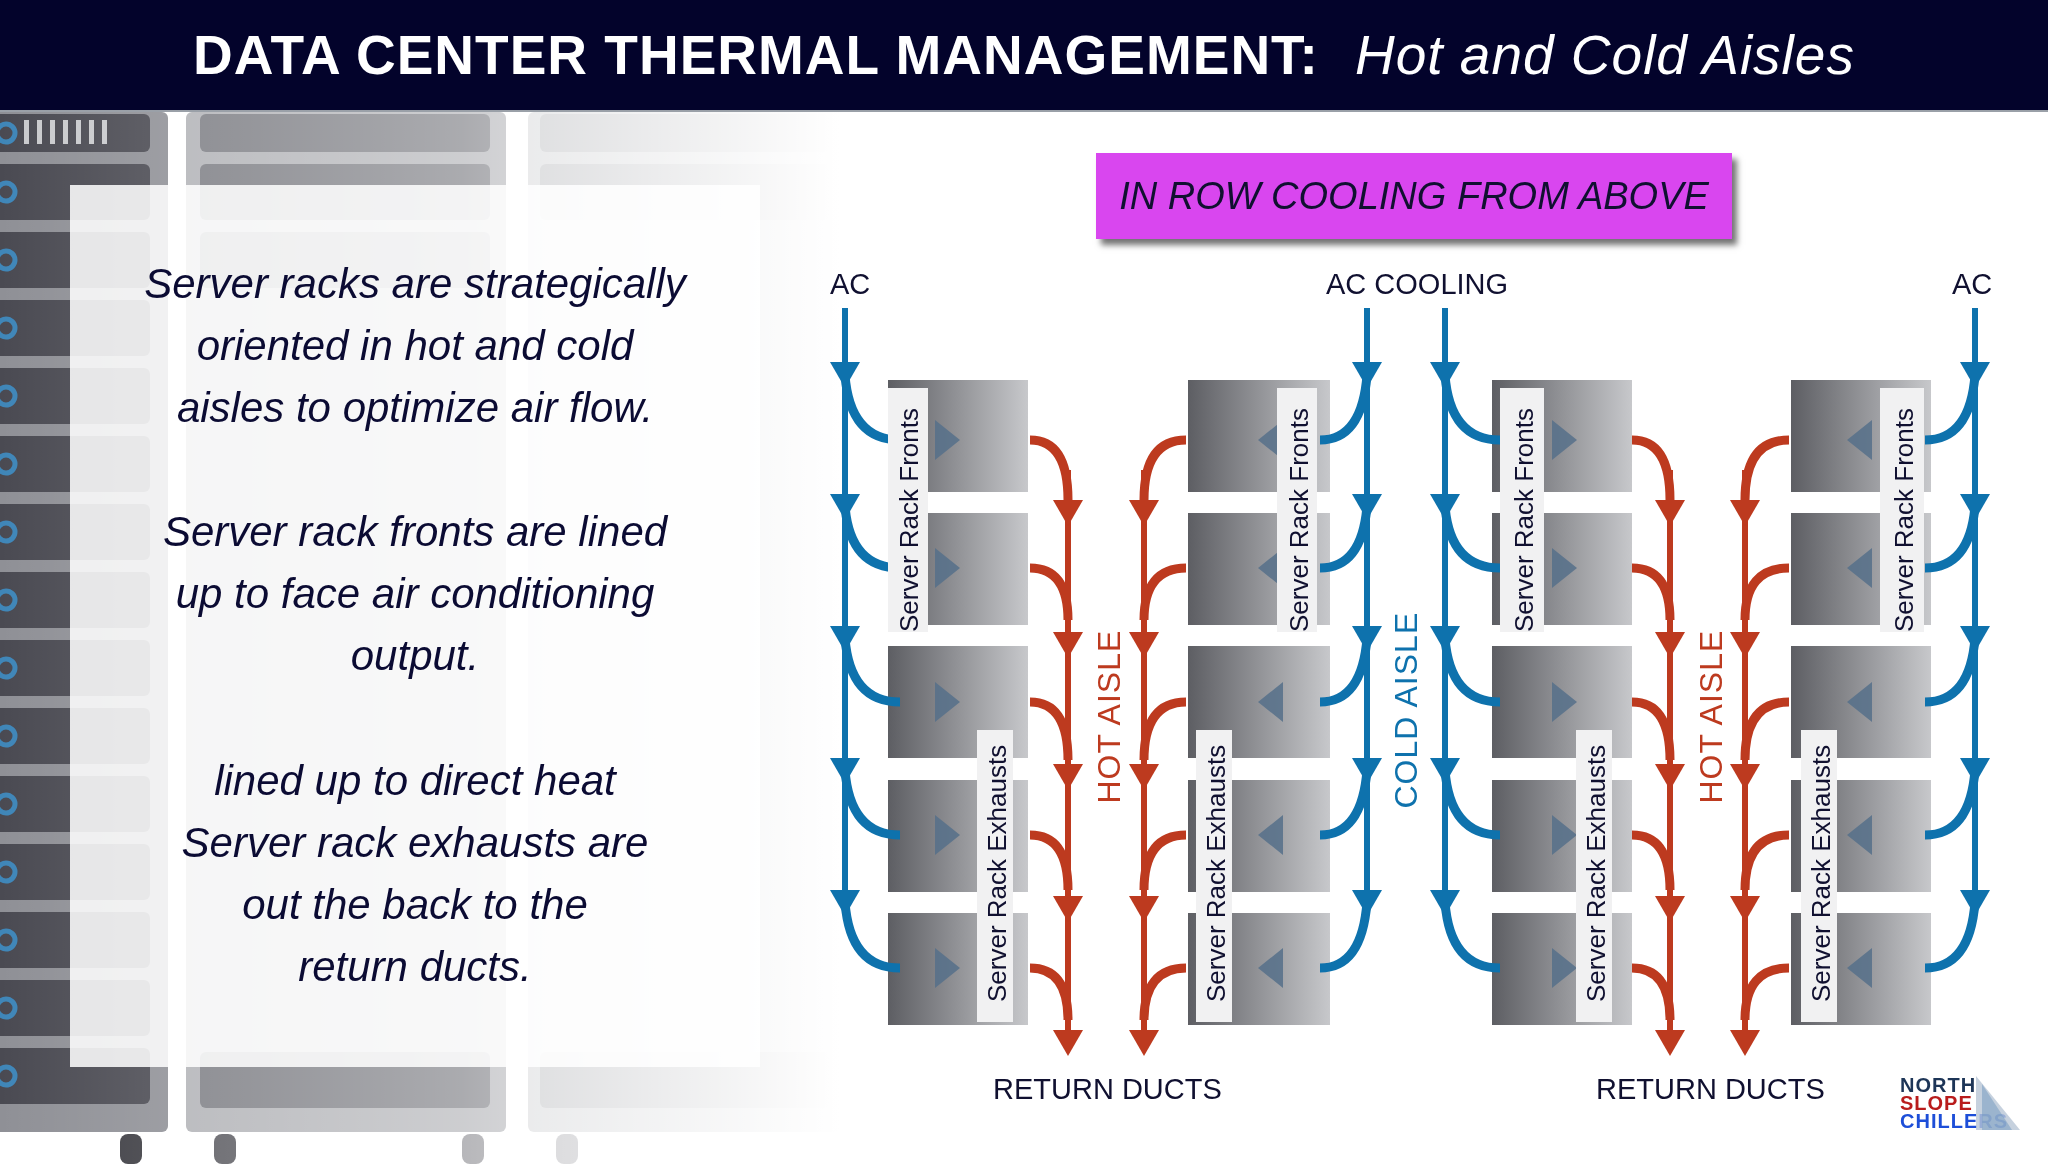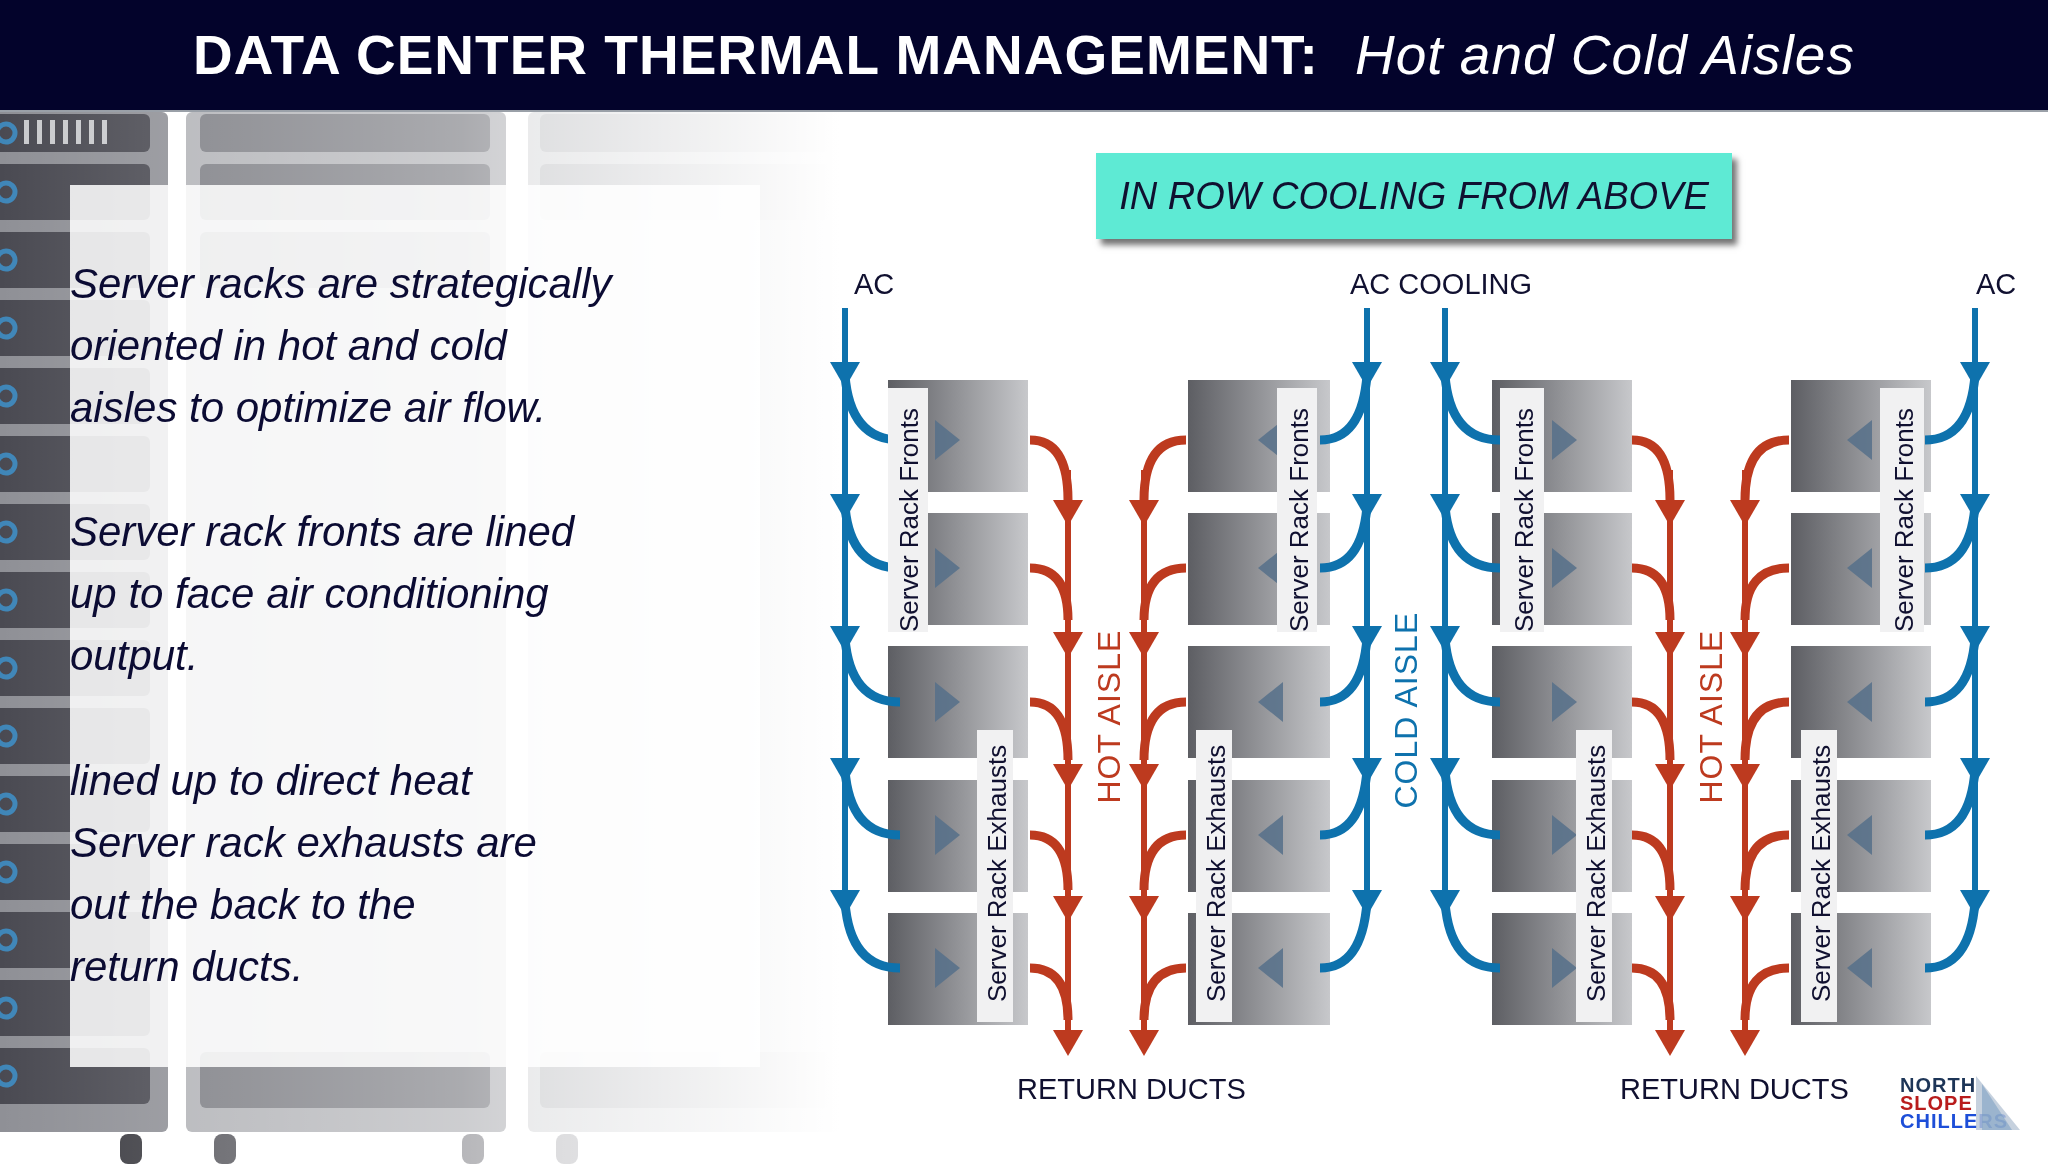--- a/index.html
+++ b/index.html
@@ -2,24 +2,24 @@
 <html><head>
 <meta charset="utf-8">
 <style>
   html,body{margin:0;padding:0;}
   body{width:2048px;height:1164px;position:relative;overflow:hidden;background:#ffffff;font-family:"Liberation Sans","DejaVu Sans",sans-serif;}
   .header{position:absolute;left:0;top:0;width:2048px;height:112px;background:#03032b;display:flex;align-items:center;justify-content:center;border-bottom:2px solid #9aa0a8;box-sizing:border-box;}
   .header .t1{color:#fff;font-size:55px;font-weight:bold;letter-spacing:1px;}
   .header .t2{color:#fff;font-size:55px;font-style:italic;margin-left:36px;letter-spacing:1px;}
   .bg-racks{position:absolute;left:0;top:112px;width:840px;height:1052px;}
   .text-panel{position:absolute;left:70px;top:185px;width:690px;height:882px;background:rgba(255,255,255,0.86);}
-  .para{position:absolute;left:0;width:690px;color:#0b0b33;font-style:italic;font-size:42px;line-height:62px;}
-  .title-box{position:absolute;left:1096px;top:153px;width:636px;height:86px;background:#5eead4;box-shadow:5px 6px 6px rgba(0,0,0,0.55);display:flex;align-items:center;justify-content:center;}
+  .para{position:absolute;left:0;width:690px;text-align:center;color:#0b0b33;font-style:italic;font-size:42px;line-height:62px;}
+  .title-box{position:absolute;left:1096px;top:153px;width:636px;height:86px;background:#d946ef;box-shadow:5px 6px 6px rgba(0,0,0,0.55);display:flex;align-items:center;justify-content:center;}
   .title-box span{font-style:italic;font-size:38px;color:#101030;}
-  .lbl{position:absolute;color:#101030;font-size:29px;white-space:nowrap;margin-left:24px;}
+  .lbl{position:absolute;color:#101030;font-size:29px;white-space:nowrap;}
   .aisle{position:absolute;font-size:32px;white-space:nowrap;transform:rotate(-90deg);transform-origin:center center;letter-spacing:1px;}
   .hot{color:#bd3a1f;}
   .cold{color:#0e72ad;}
   .logo{position:absolute;left:1900px;top:1076px;width:120px;height:56px;}
   .logo .l1,.logo .l2,.logo .l3{position:absolute;left:0;font-weight:bold;font-size:20px;line-height:18px;letter-spacing:1px;}
   .logo .l1{top:0;color:#1d3557;}
   .logo .l2{top:18px;color:#b91c1c;}
   .logo .l3{top:36px;color:#1d4ed8;}
   svg text{font-family:"Liberation Sans","DejaVu Sans",sans-serif;}
 </style>

